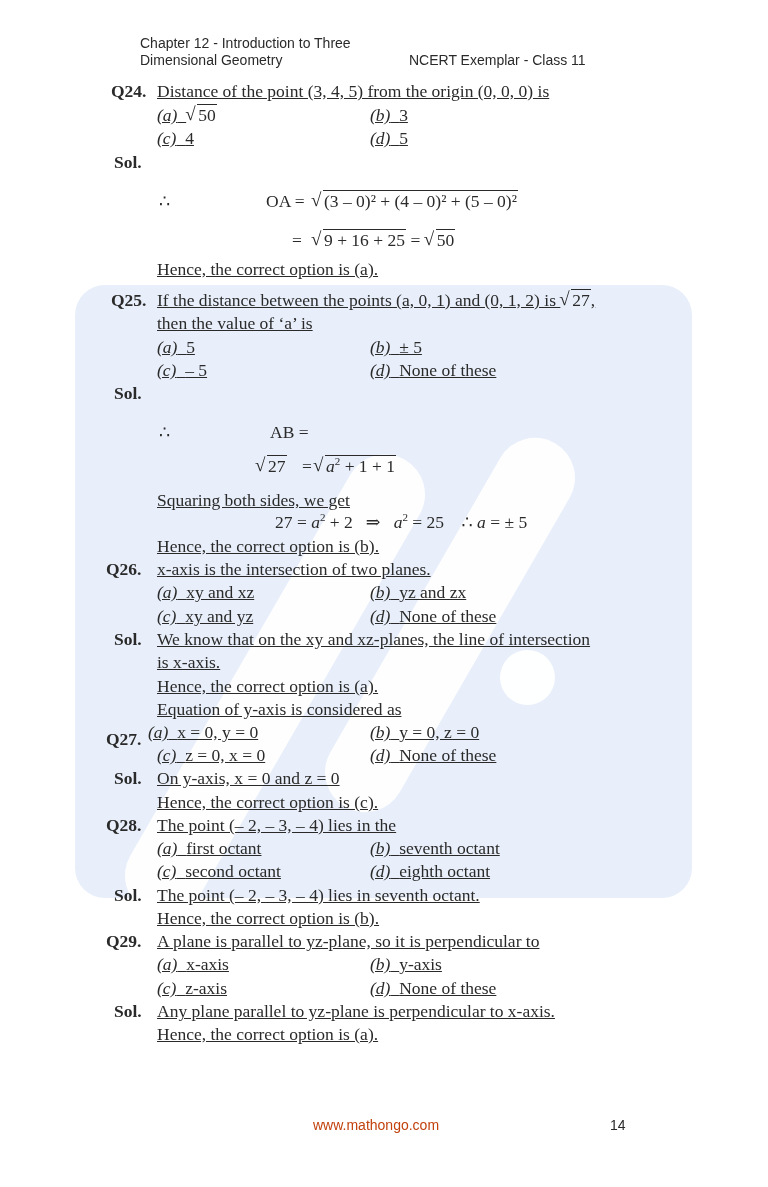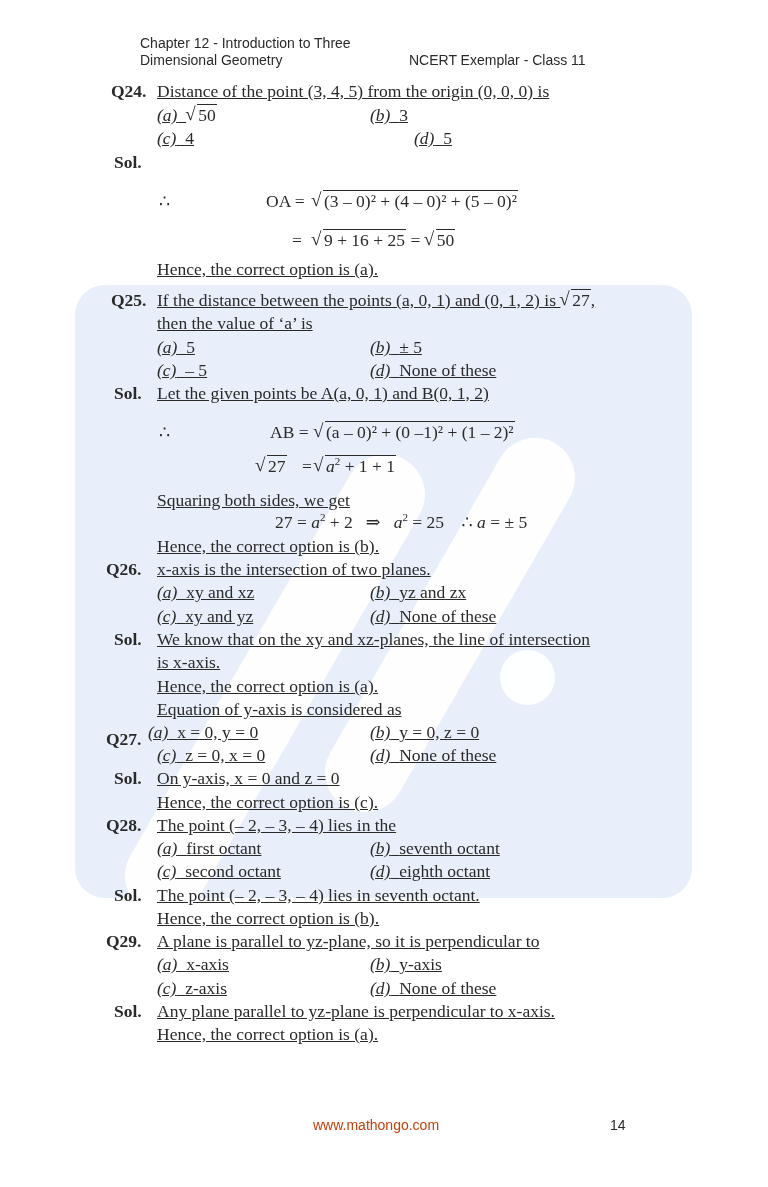--- a/index.html
+++ b/index.html
@@ -44,21 +44,21 @@
     <span class="sqrt"><span class="rad">50</span></span>
   </div>
   <div class="line" style="left:370px; top:104px;">
     <span class="opt-lbl">(b)</span>&nbsp;
     <span>3</span>
   </div>
   <div class="line" style="left:157px; top:127px;">
     <span class="opt-lbl">(c)</span>&nbsp;
     <span>4</span>
   </div>
-  <div class="line" style="left:370px; top:127px;margin-left:44px;">
+  <div class="line" style="left:370px; top:127px;">
     <span class="opt-lbl">(d)</span>&nbsp;
     <span>5</span>
   </div>
   <div class="qno" style="left:114px; top:151px;">Sol.</div>
   <div class="math" style="left:159px; top:190px;">∴</div>
   <div class="math" style="left:266px; top:190px;">OA =</div>
   <div class="math" style="left:312px; top:190px;">
     <span class="sqrt"><span class="rad">(3 – 0)² + (4 – 0)² + (5 – 0)²</span></span>
   </div>
   <div class="math" style="left:292px; top:229px;">=</div>
@@ -84,26 +84,22 @@
   </div>
   <div class="line" style="left:157px; top:359px;">
     <span class="opt-lbl">(c)</span>&nbsp;
     <span>– 5</span>
   </div>
   <div class="line" style="left:370px; top:359px;">
     <span class="opt-lbl">(d)</span>&nbsp;
     <span>None of these</span>
   </div>
   <div class="qno" style="left:114px; top:382px;">Sol.</div>
-  <div class="line" style="left:157px; top:382px;">Let the given points be A(a, 0, 1) and B(0, 1, 2)</div>
   <div class="math" style="left:159px; top:421px;">∴</div>
   <div class="math" style="left:270px; top:421px;">AB =</div>
-  <div class="math" style="left:314px; top:421px;">
-    <span class="sqrt"><span class="rad">(a – 0)² + (0 –1)² + (1 – 2)²</span></span>
-  </div>
   <div class="math" style="left:256px; top:455px;">
     <span class="sqrt"><span class="rad">27</span></span>
   </div>
   <div class="math" style="left:302px; top:455px;">=</div>
   <div class="math" style="left:314px; top:455px;">
     <span class="sqrt"><span class="rad"><i>a</i><sup>2</sup> + 1 + 1</span></span>
   </div>
   <div class="line" style="left:157px; top:489px;">Squaring both sides, we get</div>
   <div class="math" style="left:275px; top:511px;">27 = <i>a</i><sup>2</sup> + 2 &nbsp;&nbsp;⇒&nbsp;&nbsp; <i>a</i><sup>2</sup> = 25 &nbsp;&nbsp; ∴ <i>a</i> = ± 5</div>
   <div class="line" style="left:157px; top:535px;">Hence, the correct option is (b).</div>

